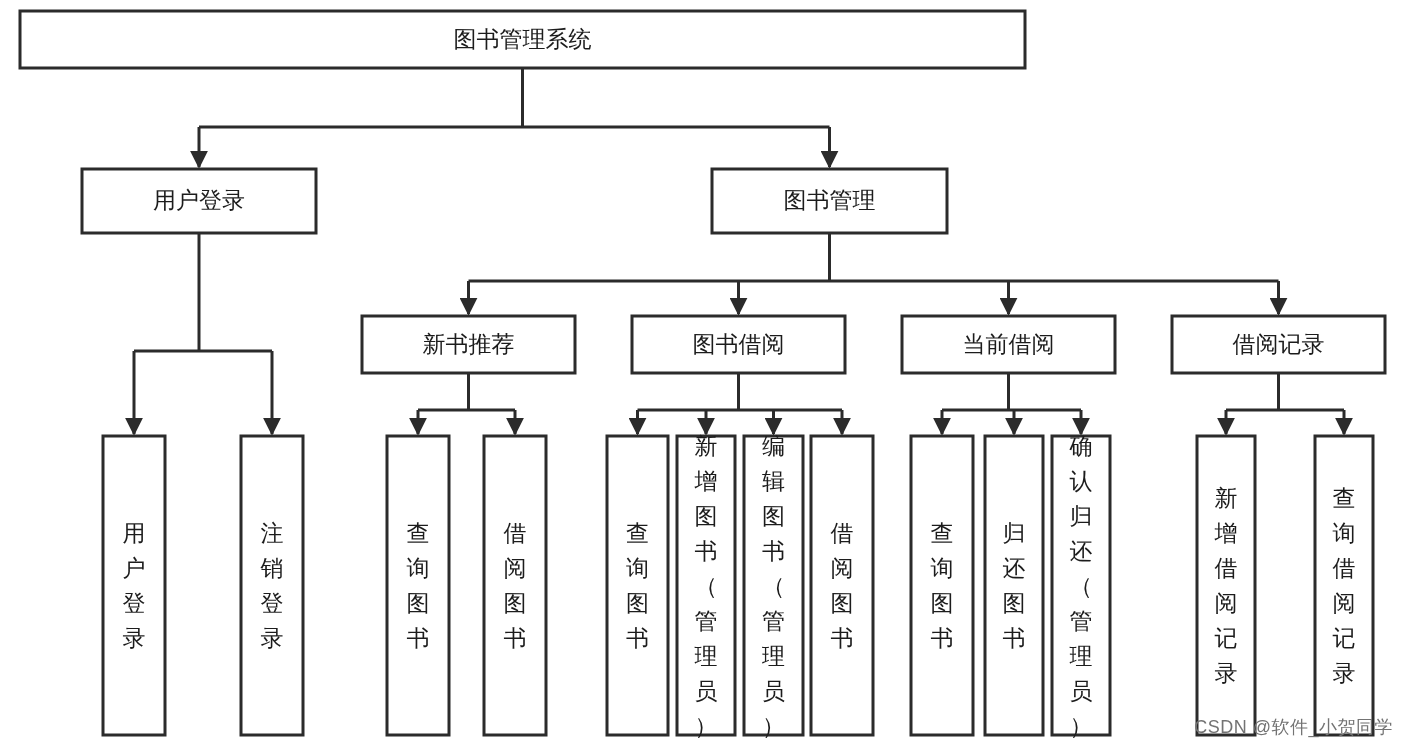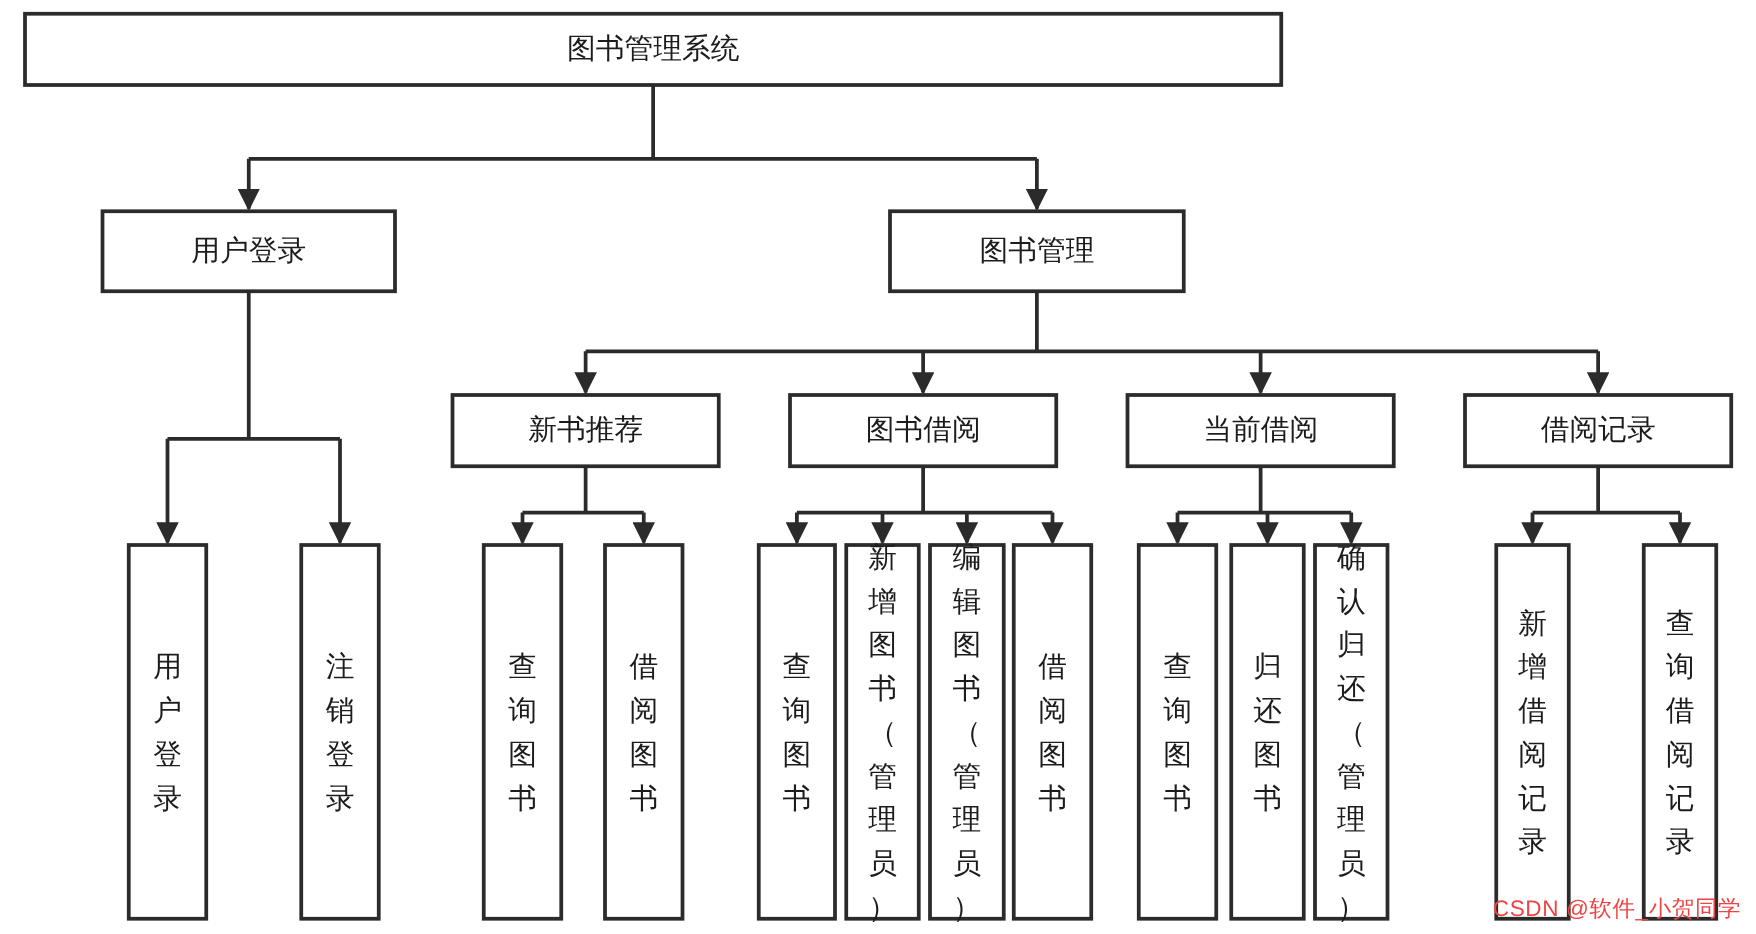--- a/index.html
+++ b/index.html
@@ -50,21 +50,21 @@
     fill: #1c1c1c;
     text-anchor: middle;
     white-space: pre;
   }
   .watermark-text {
     position: absolute;
     right: 12px;
     bottom: 8px;
     font-family: "Liberation Sans", "DejaVu Sans", sans-serif;
     font-size: 18px;
-    color: #ef4444;
+    color: #737373;
     letter-spacing: 0.5px;
     user-select: none;
   }
 </style>
 </head>
 <body>
 
 <div id="diagram-root">
 
   <svg id="diagram-svg" viewBox="0 0 1405 747">

